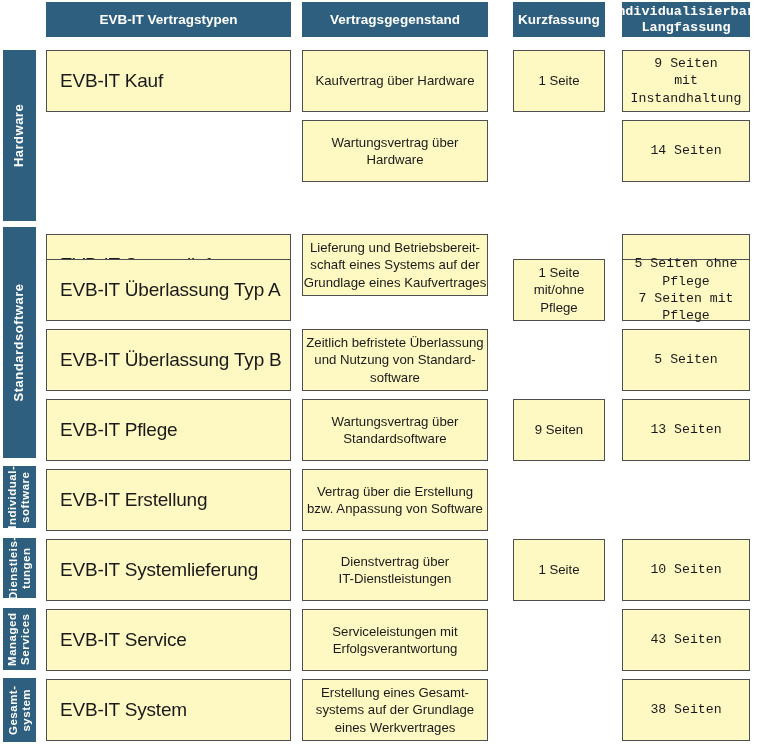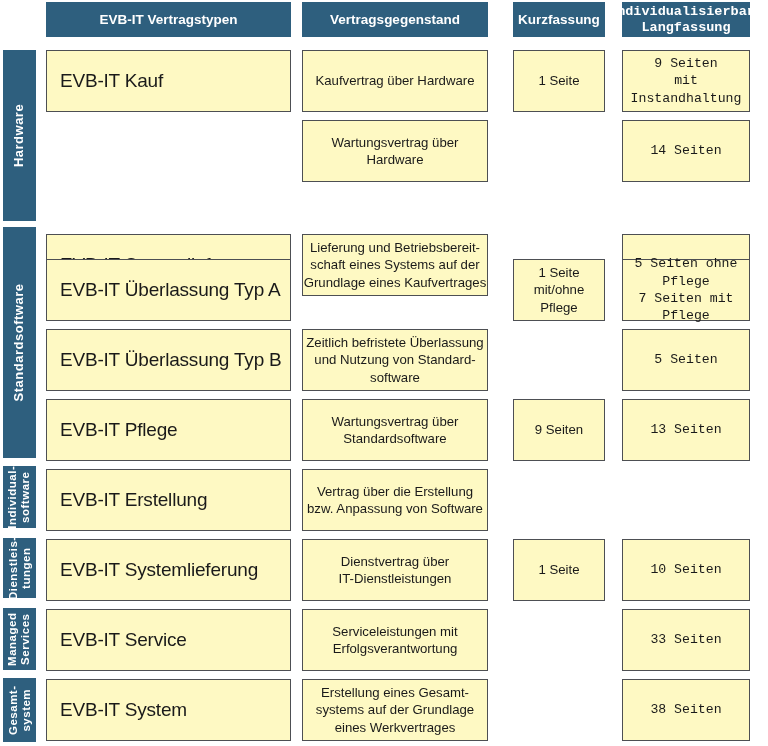--- a/index.html
+++ b/index.html
@@ -174,21 +174,21 @@
 
   <div class="box c1 r7">EVB-IT Systemlieferung</div>
   <div class="box c2 r7">Dienstvertrag über
 IT-Dienstleistungen</div>
   <div class="box c3 r7">1 Seite</div>
   <div class="box c4 r7">10 Seiten</div>
 
   <div class="box c1 r8">EVB-IT Service</div>
   <div class="box c2 r8">Serviceleistungen mit
 Erfolgsverantwortung</div>
-  <div class="box c4 r8">33 Seiten</div>
+  <div class="box c4 r8">43 Seiten</div>
 
   <div class="box c1 r9">EVB-IT System</div>
   <div class="box c2 r9">Erstellung eines Gesamt-
 systems auf der Grundlage
 eines Werkvertrages</div>
   <div class="box c4 r9">38 Seiten</div>
 
 </div>
 
 </body></html>

